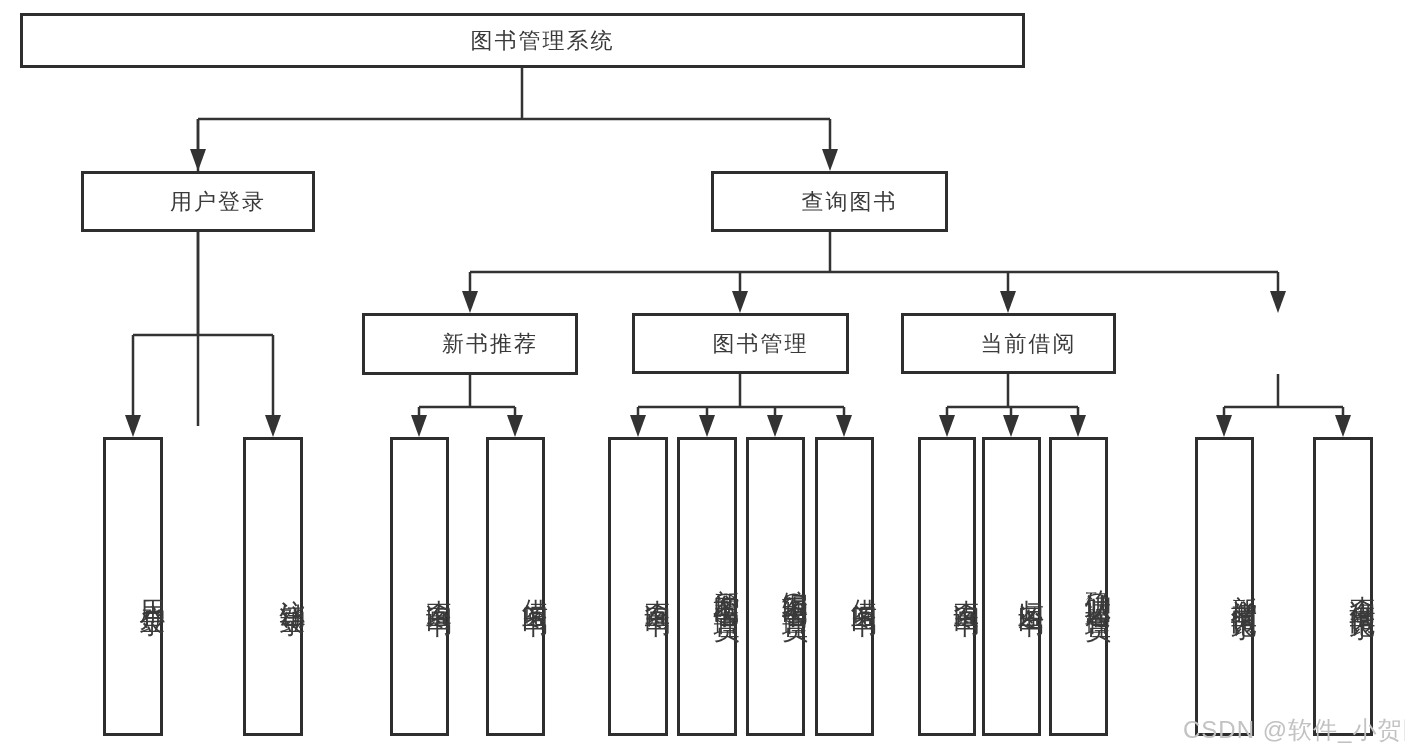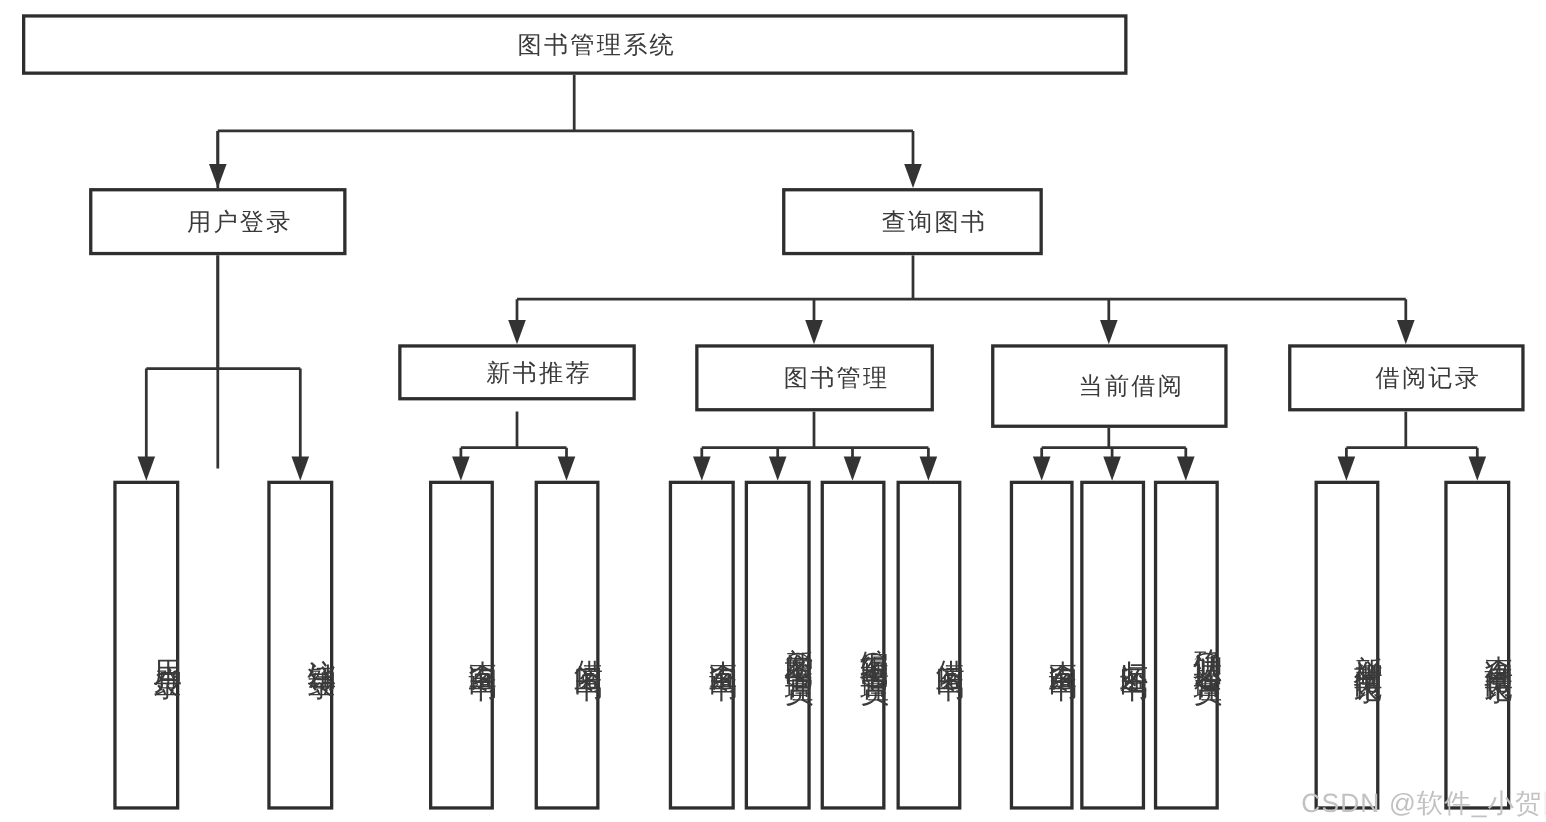--- a/index.html
+++ b/index.html
@@ -19,23 +19,23 @@
   }
   .h{font-size:22px;letter-spacing:2px;white-space:nowrap;}
   .v{
     writing-mode:vertical-rl;text-orientation:mixed;
     font-size:26px;letter-spacing:4px;line-height:1;white-space:nowrap;
   }
   
   #n-root{left:20px;top:13px;width:1005px;height:55px;}
   #n-user-login{left:81px;top:171px;width:234px;height:61px;}
   #n-book-mgmt{left:711px;top:171px;width:237px;height:61px;}
-  #n-new-book{left:362px;top:313px;width:216px;height:51px;}
+  #n-new-book{left:362px;top:313px;width:216px;height:62px;}
   #n-borrowing{left:632px;top:313px;width:217px;height:61px;}
-  #n-current{left:901px;top:313px;width:215px;height:76px;}
+  #n-current{left:901px;top:313px;width:215px;height:61px;}
   #n-records{left:1171px;top:313px;width:215px;height:61px;}
   
   .leaf{top:437px;height:299px;}
   #l-user-login{left:103px;width:60px;}
   #l-logout{left:243px;width:60px;}
   #l-query-new{left:390px;width:59px;}
   #l-borrow-new{left:486px;width:59px;}
   #l-query-borrowing{left:608px;width:60px;}
   #l-add-book{left:677px;width:60px;}
   #l-edit-book{left:746px;width:59px;}
@@ -109,23 +109,20 @@
 
   <div class="box h" id="n-new-book">
     <span>新书推荐</span>
   </div>
   <div class="box h" id="n-borrowing">
     <span>图书管理</span>
   </div>
   <div class="box h" id="n-current">
     <span>当前借阅</span>
   </div>
-  <div class="box h" id="n-records">
-    <span>借阅记录</span>
-  </div>
 
   <div class="box v leaf" id="l-user-login">
     <span>用户登录</span>
   </div>
   <div class="box v leaf" id="l-logout">
     <span>注销登录</span>
   </div>
   <div class="box v leaf" id="l-query-new">
     <span>查询图书</span>
   </div>

